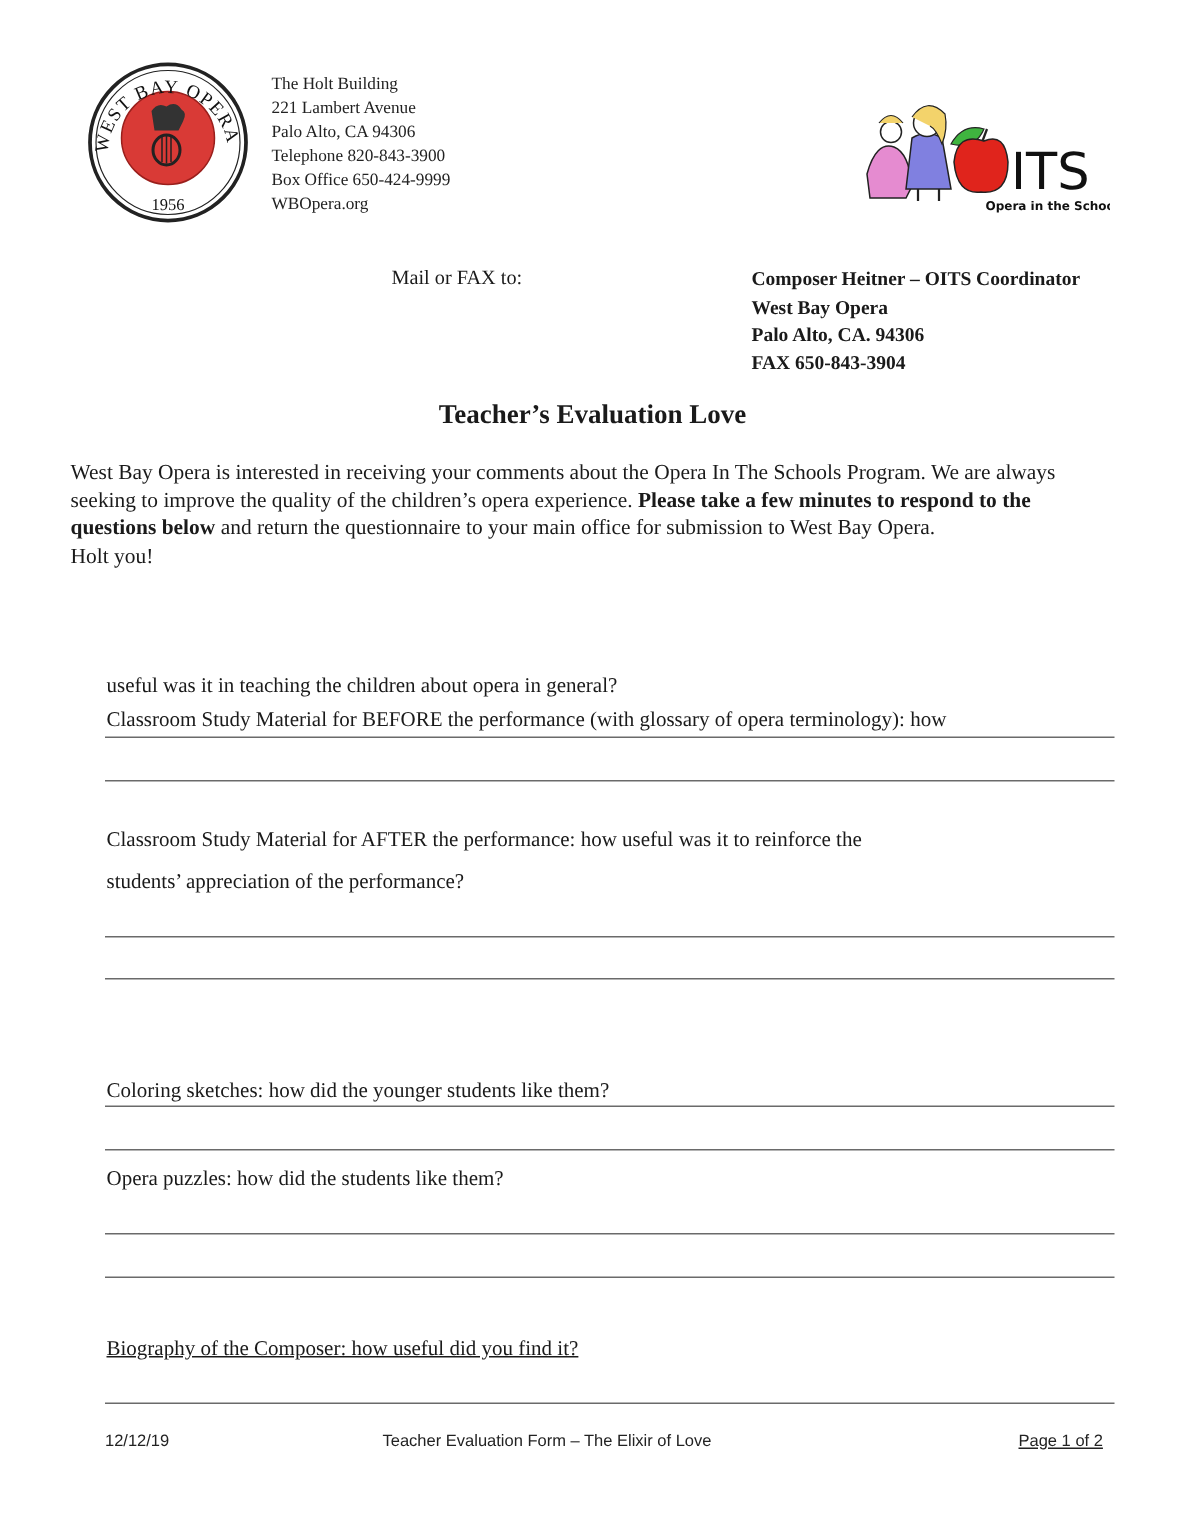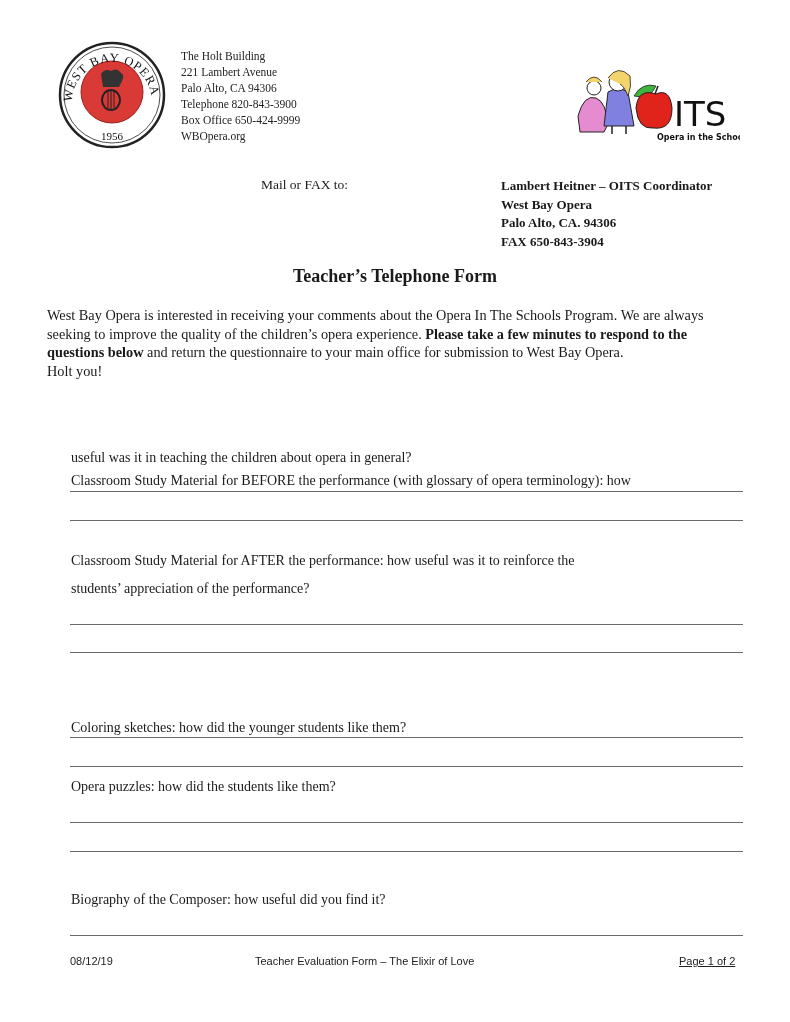--- a/index.html
+++ b/index.html
@@ -70,27 +70,27 @@
     <path d="M86 28 q-18 -6 -20 14 q2 22 18 20 q18 2 18 -20 q-2 -20 -16 -14 z" fill="#e0241c" stroke="#222" stroke-width="1"></path>
     <line x1="85" y1="28" x2="88" y2="20" stroke="#222" stroke-width="1.5"></line>
 
     <text x="104" y="60" font-family="DejaVu Sans, sans-serif" font-size="34" fill="#111">ITS</text>
     <text x="87" y="74" font-family="DejaVu Sans, sans-serif" font-size="8" font-weight="bold" fill="#111">Opera in the Schools</text>
   </svg>
 </div>
 
 <div class="abs mail-label">Mail or FAX to:</div>
 <div class="abs mail-addr">
-  <div>Lambert Heitner – OITS Coordinator</div>
+  <div>Composer Heitner – OITS Coordinator</div>
   <div>West Bay Opera</div>
   <div>Palo Alto, CA. 94306</div>
   <div>FAX 650-843-3904</div>
 </div>
 
-<div class="abs title">Teacher’s Telephone Form</div>
+<div class="abs title">Teacher’s Evaluation Love</div>
 
 <div class="abs intro">
   <span>West Bay Opera is interested in receiving your comments about the Opera In The Schools Program. We are always seeking to improve the quality of the children’s opera experience. </span><b>Please take a few minutes to respond to the questions below</b><span> and return the questionnaire to your main office for submission to West Bay Opera.</span><br>
   <span>Holt you!</span>
 </div>
 
 <div class="abs q" style="top:441px;margin-top:32px;">Classroom Study Material for BEFORE the performance (with glossary of opera terminology): how</div>
 <div class="abs q" style="top:450px;">useful was it in teaching the children about opera in general?</div>
 <div class="abs rule" style="top:491px;"></div>
 <div class="abs rule" style="top:520px;"></div>
@@ -101,18 +101,18 @@
 <div class="abs rule" style="top:652px;"></div>
 
 <div class="abs q" style="top:720px;">Coloring sketches: how did the younger students like them?</div>
 <div class="abs rule" style="top:737px;"></div>
 <div class="abs rule" style="top:766px;"></div>
 
 <div class="abs q" style="top:779px;">Opera puzzles: how did the students like them?</div>
 <div class="abs rule" style="top:822px;"></div>
 <div class="abs rule" style="top:851px;"></div>
 
-<div class="abs q" style="top:892px;">Biography of the Composer: how useful did you find it?</div>
+<div class="abs q" style="top:892px;text-decoration:underline;">Biography of the Composer: how useful did you find it?</div>
 <div class="abs rule" style="top:935px;"></div>
 
-<div class="abs footer" style="left:70px;">08/12/19</div>
+<div class="abs footer" style="left:70px;">12/12/19</div>
 <div class="abs footer" style="left:255px;">Teacher Evaluation Form – The Elixir of Love</div>
 <div class="abs footer" style="left:679px;text-decoration:underline;">Page 1 of 2</div>
 
 </body></html>

